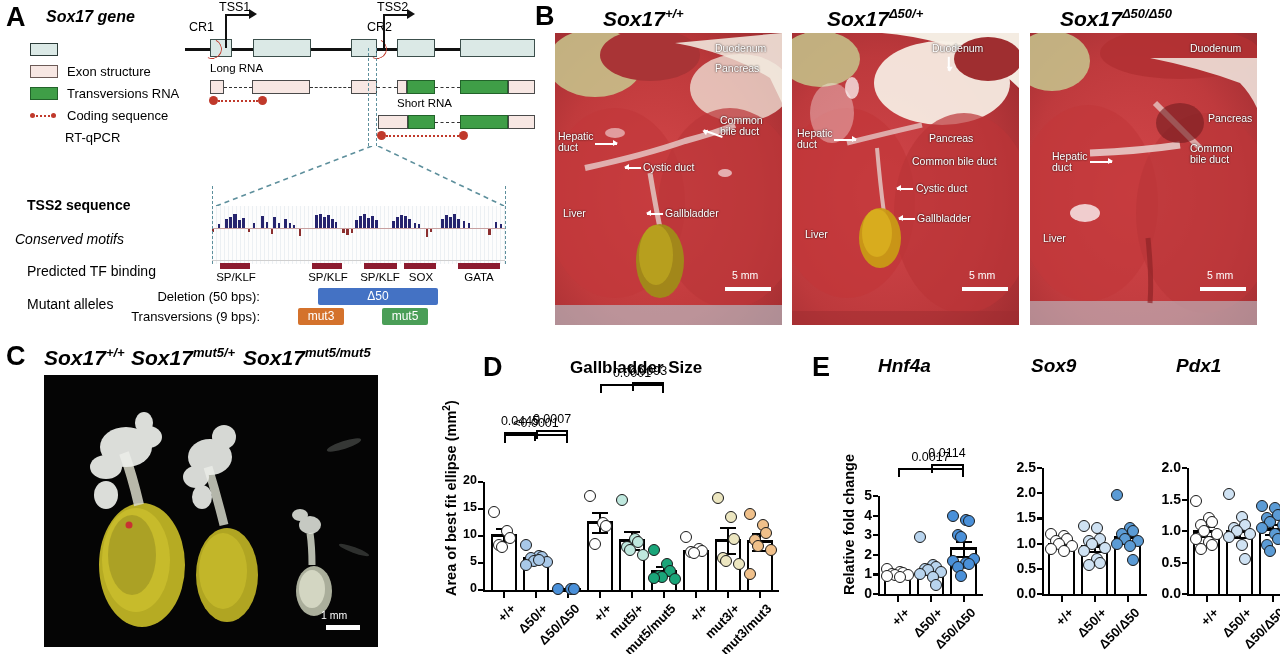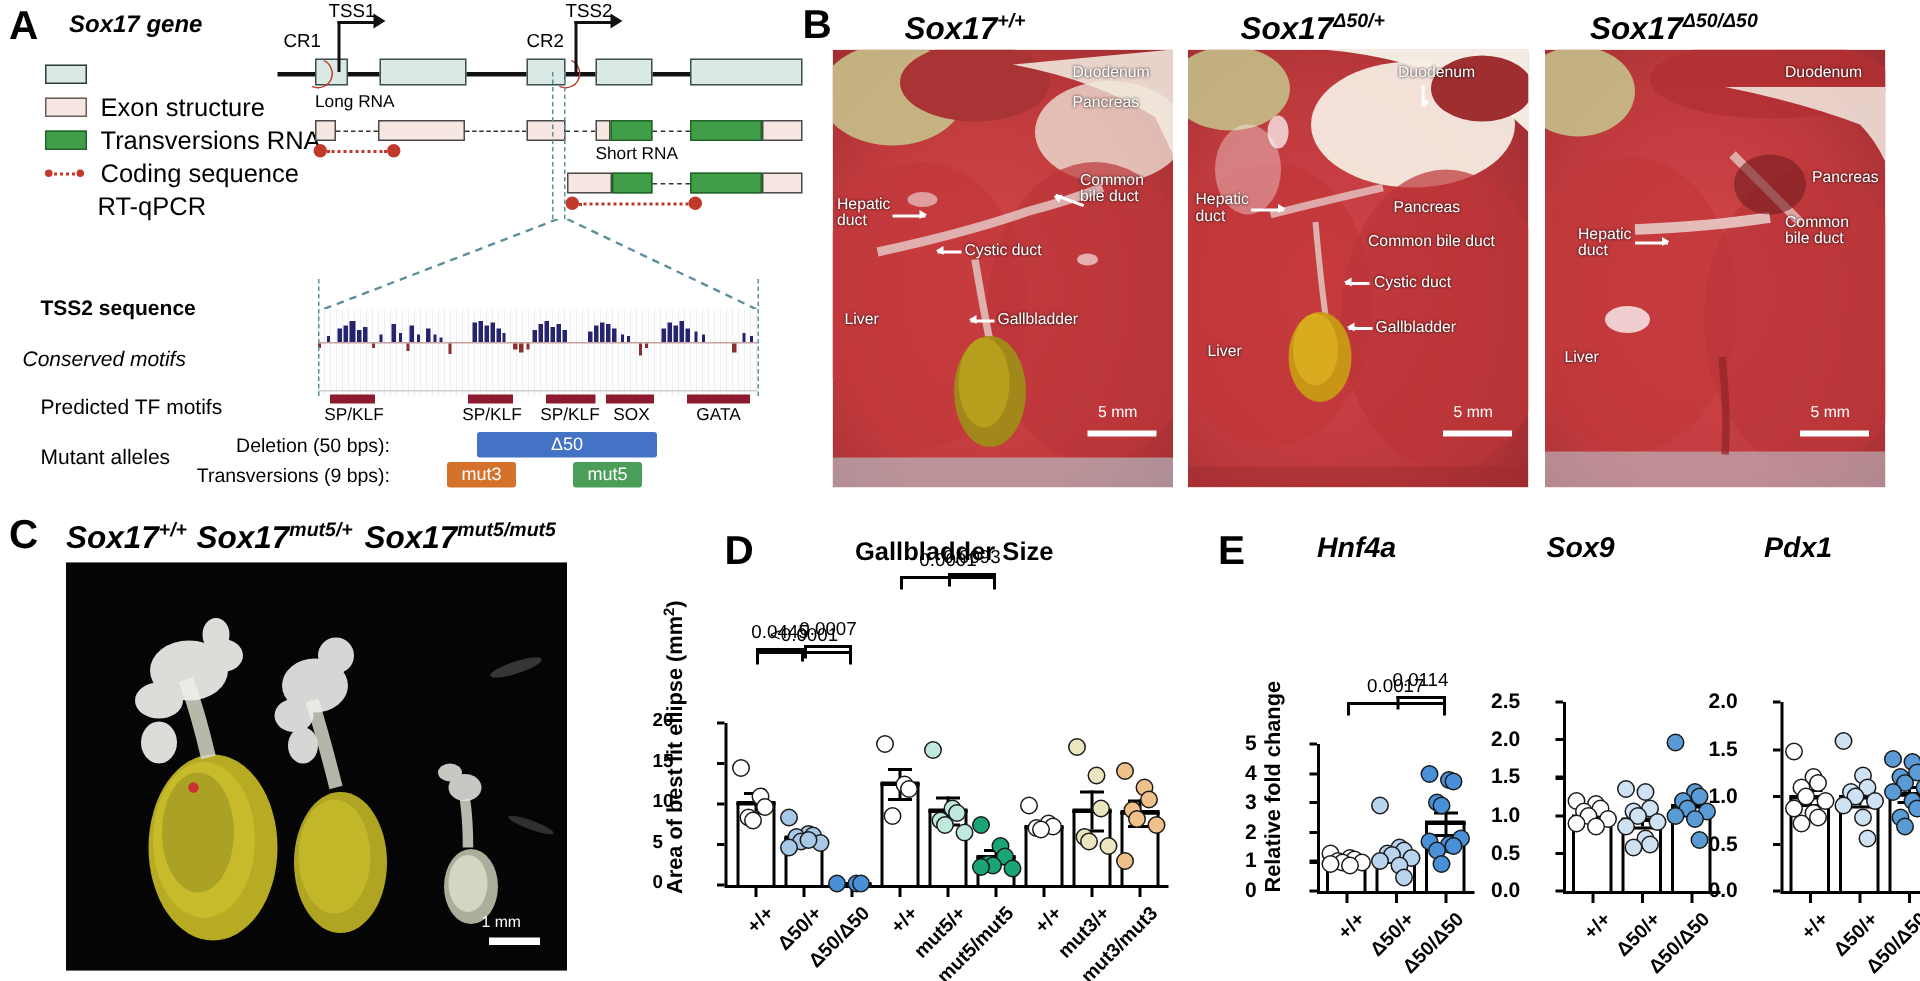--- a/index.html
+++ b/index.html
@@ -5,21 +5,21 @@
   html,body{margin:0;padding:0;background:#ffffff;}
   body{width:1280px;height:654px;position:relative;overflow:hidden;
        font-family:"Liberation Sans",sans-serif;color:#000;}
   .fig{position:absolute;left:0;top:0;width:1280px;height:654px;}
   .abs{position:absolute;}
   .panel-letter{font-weight:bold;font-size:27px;font-family:"Liberation Sans",sans-serif;line-height:1;}
   .ital-bold{font-style:italic;font-weight:bold;}
   .ttl{font-weight:bold;font-style:italic;font-size:21px;white-space:nowrap;}
   .ttl sup{font-size:13px;font-style:italic;font-weight:bold;}
   .sm{font-size:11.5px;}
-  .legend-txt{font-size:17px;margin-top:45px;}
+  .legend-txt{font-size:13px;margin-top:45px;}
   .swatch{width:26px;height:11px;border:1.6px solid #2b3b38;display:inline-block;vertical-align:middle;}
 
   
   .gene-line{position:absolute;background:#111;height:3px;}
   .exon{position:absolute;background:#dbe9e6;border:1.6px solid #3c4f4c;box-sizing:border-box;}
   .utr{position:absolute;background:#f7e7e3;border:1.6px solid #4a4a4a;box-sizing:border-box;}
   .cds{position:absolute;background:#3f9e47;border:1.6px solid #22632a;box-sizing:border-box;}
   .dash-h{position:absolute;border-top:1.6px dashed #333;height:0;}
   .dash-v{position:absolute;border-left:1.6px dashed #5d8f9c;width:0;}
   .qpcr-dot{position:absolute;width:9px;height:9px;border-radius:50%;background:#c0392b;}
@@ -41,21 +41,21 @@
   .plabel{position:absolute;color:#fff;font-size:10.5px;text-shadow:0 0 2px #000;line-height:11px;}
   .parrow{position:absolute;background:#fff;height:1.6px;}
   .parrow:after{content:"";position:absolute;right:-1px;top:-2.6px;border-left:5px solid #fff;
                 border-top:3.2px solid transparent;border-bottom:3.2px solid transparent;}
   .parrow.left:after{right:auto;left:-1px;border-left:none;border-right:5px solid #fff;}
   .scalebar{position:absolute;background:#fff;height:4px;}
   .scaletxt{position:absolute;color:#fff;font-size:10.5px;}
 
   
   .axis{position:absolute;background:#000;}
-  .tickl{position:absolute;font-size:12.5px;text-align:left;font-weight:bold;}
+  .tickl{position:absolute;font-size:12.5px;text-align:right;font-weight:bold;}
   .bar{position:absolute;background:#fff;border:2px solid #000;box-sizing:border-box;border-bottom:none;}
   .dot{position:absolute;border-radius:50%;border:1.6px solid #1a1a1a;box-sizing:border-box;}
   .err{position:absolute;background:#000;width:2px;}
   .errcap{position:absolute;background:#000;height:2px;}
   .mean{position:absolute;background:#000;height:2.4px;}
   .brk{position:absolute;border:2px solid #000;border-bottom:none;box-sizing:border-box;}
   .pval{position:absolute;font-size:12.5px;white-space:nowrap;}
   .xlab{position:absolute;font-size:13px;font-weight:bold;transform:rotate(-45deg);
         transform-origin:right top;white-space:nowrap;text-align:right;}
   .ylab{position:absolute;font-size:14.5px;font-weight:bold;transform:rotate(-90deg);
@@ -105,21 +105,21 @@
 
     <div class="abs" style="left:17px;top:33px;width:18px;height:18px;border:1.6px solid #c0392b;border-radius:50%;border-left-color:transparent;border-top-color:transparent;transform:rotate(-20deg);"></div>
     <div class="cr-label" style="left:4px;top:14px;">CR1</div>
 
     <div class="arrow-v" style="left:40px;top:8px;height:34px;"></div>
     <div class="arrow-h" style="left:40px;top:8px;width:26px;"></div>
     <div class="abs" style="left:64px;top:3px;width:0;height:0;border-left:8px solid #111;border-top:5px solid transparent;border-bottom:5px solid transparent;"></div>
     <div class="tss-label" style="left:34px;top:-6px;">TSS1</div>
 
     <div class="abs" style="left:182px;top:33px;width:18px;height:18px;border:1.6px solid #c0392b;border-radius:50%;border-left-color:transparent;border-top-color:transparent;transform:rotate(-20deg);"></div>
-    <div class="cr-label" style="left:166px;top:14px;">CR2</div>
+    <div class="cr-label" style="left:182px;top:14px;">CR2</div>
 
     <div class="arrow-v" style="left:198px;top:8px;height:34px;"></div>
     <div class="arrow-h" style="left:198px;top:8px;width:26px;"></div>
     <div class="abs" style="left:222px;top:3px;width:0;height:0;border-left:8px solid #111;border-top:5px solid transparent;border-bottom:5px solid transparent;"></div>
     <div class="tss-label" style="left:192px;top:-6px;">TSS2</div>
   </div>
 
   <div class="abs" style="left:185px;top:100px;width:330px;height:40px;">
     <div class="abs sm" style="left:212px;top:-3px;">Short RNA</div>
     <div class="utr" style="left:193px;top:15px;width:30px;height:14px;"></div>
@@ -155,21 +155,21 @@
   <div class="dash-v" style="left:376px;top:48px;height:98px;"></div>
   <div class="abs" style="left:212px;top:146px;width:300px;height:62px;">
     <svg width="300" height="62" style="display:block;">
       <line x1="160" y1="0" x2="4" y2="60" stroke="#5d8f9c" stroke-width="1.6" stroke-dasharray="5,4"></line>
       <line x1="166" y1="0" x2="292" y2="60" stroke="#5d8f9c" stroke-width="1.6" stroke-dasharray="5,4"></line>
     </svg>
   </div>
 
   <div class="abs" style="left:27px;top:197px;font-weight:bold;font-size:14px;">TSS2 sequence</div>
   <div class="rowlab" style="left:15px;top:231px;font-style:italic;">Conserved motifs</div>
-  <div class="rowlab" style="left:27px;top:263px;">Predicted TF motifs</div>
+  <div class="rowlab" style="left:27px;top:263px;">Predicted TF binding</div>
   <div class="rowlab" style="left:27px;top:296px;">Mutant alleles</div>
 
   <div class="abs" style="left:212px;top:206px;width:293px;height:58px;background:#fdfdfd;">
 
     <div class="abs" style="left:0;top:0;width:293px;height:58px;
         background:repeating-linear-gradient(90deg,#e9eef2 0 1px,transparent 1px 4px);opacity:.85;"></div>
 
     <div class="abs" style="left:0;top:22px;width:293px;height:1px;background:#c8a0a0;"></div>
 
     <div class="abs" style="left:0;top:6px;width:293px;height:16px;">

